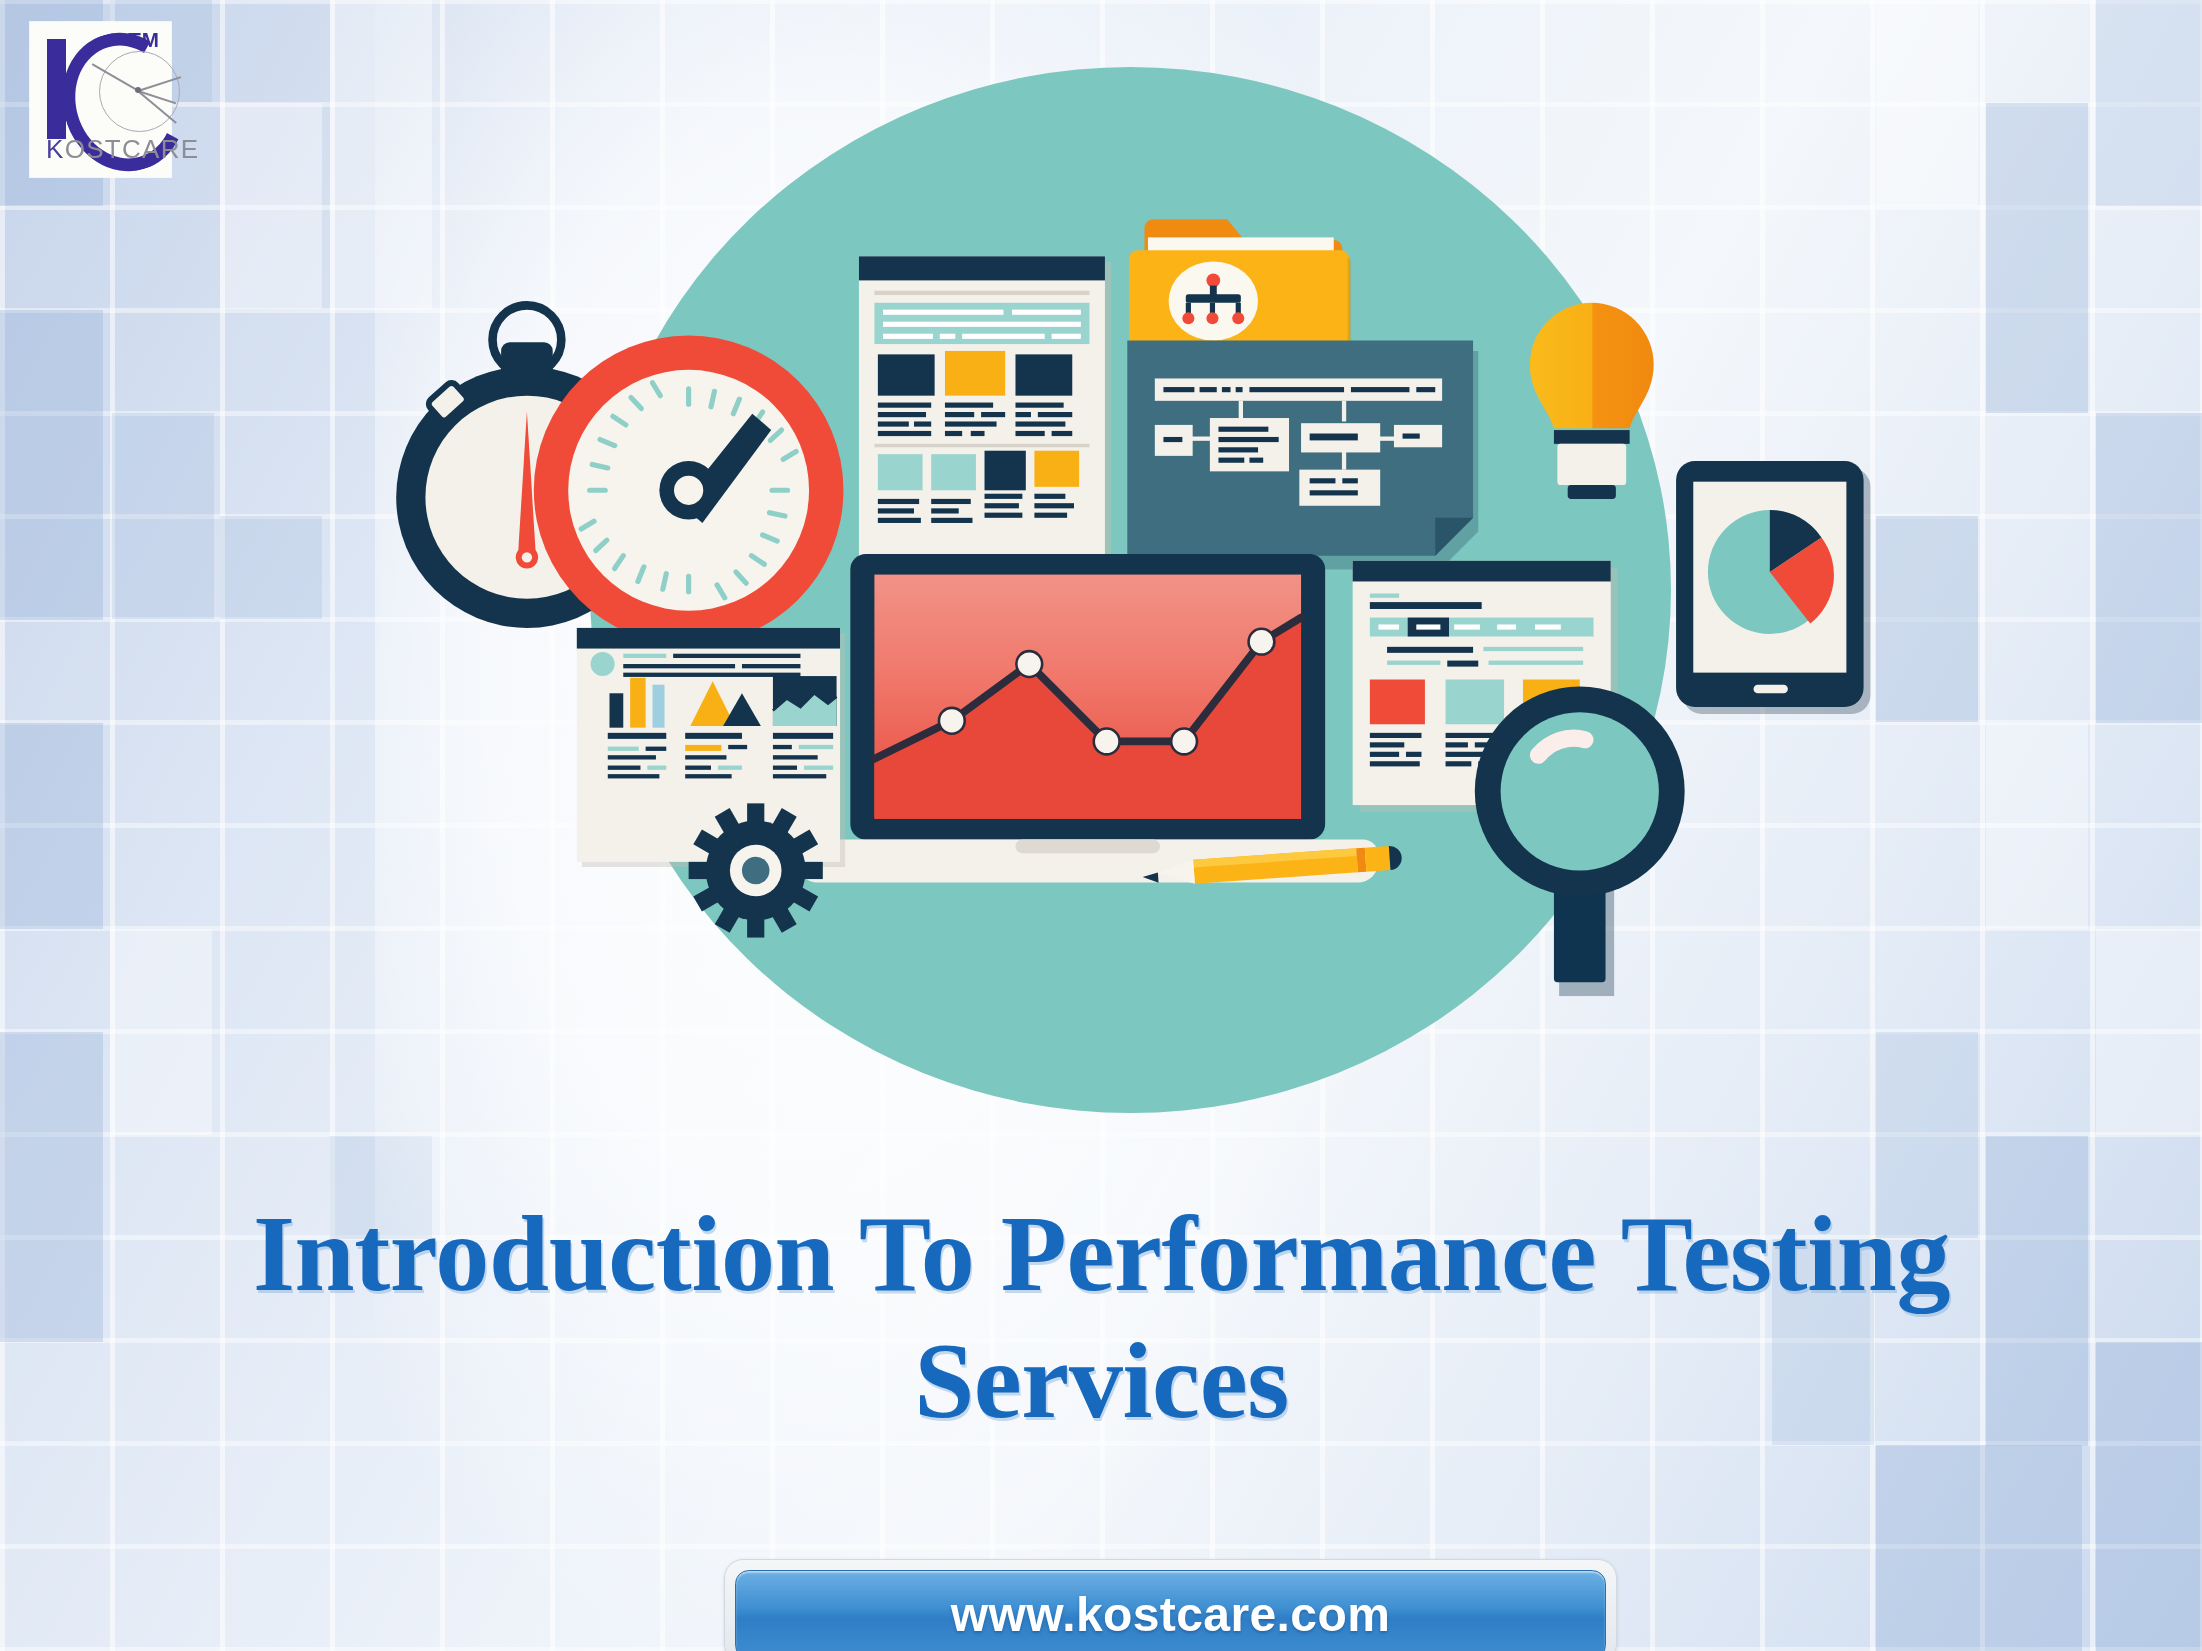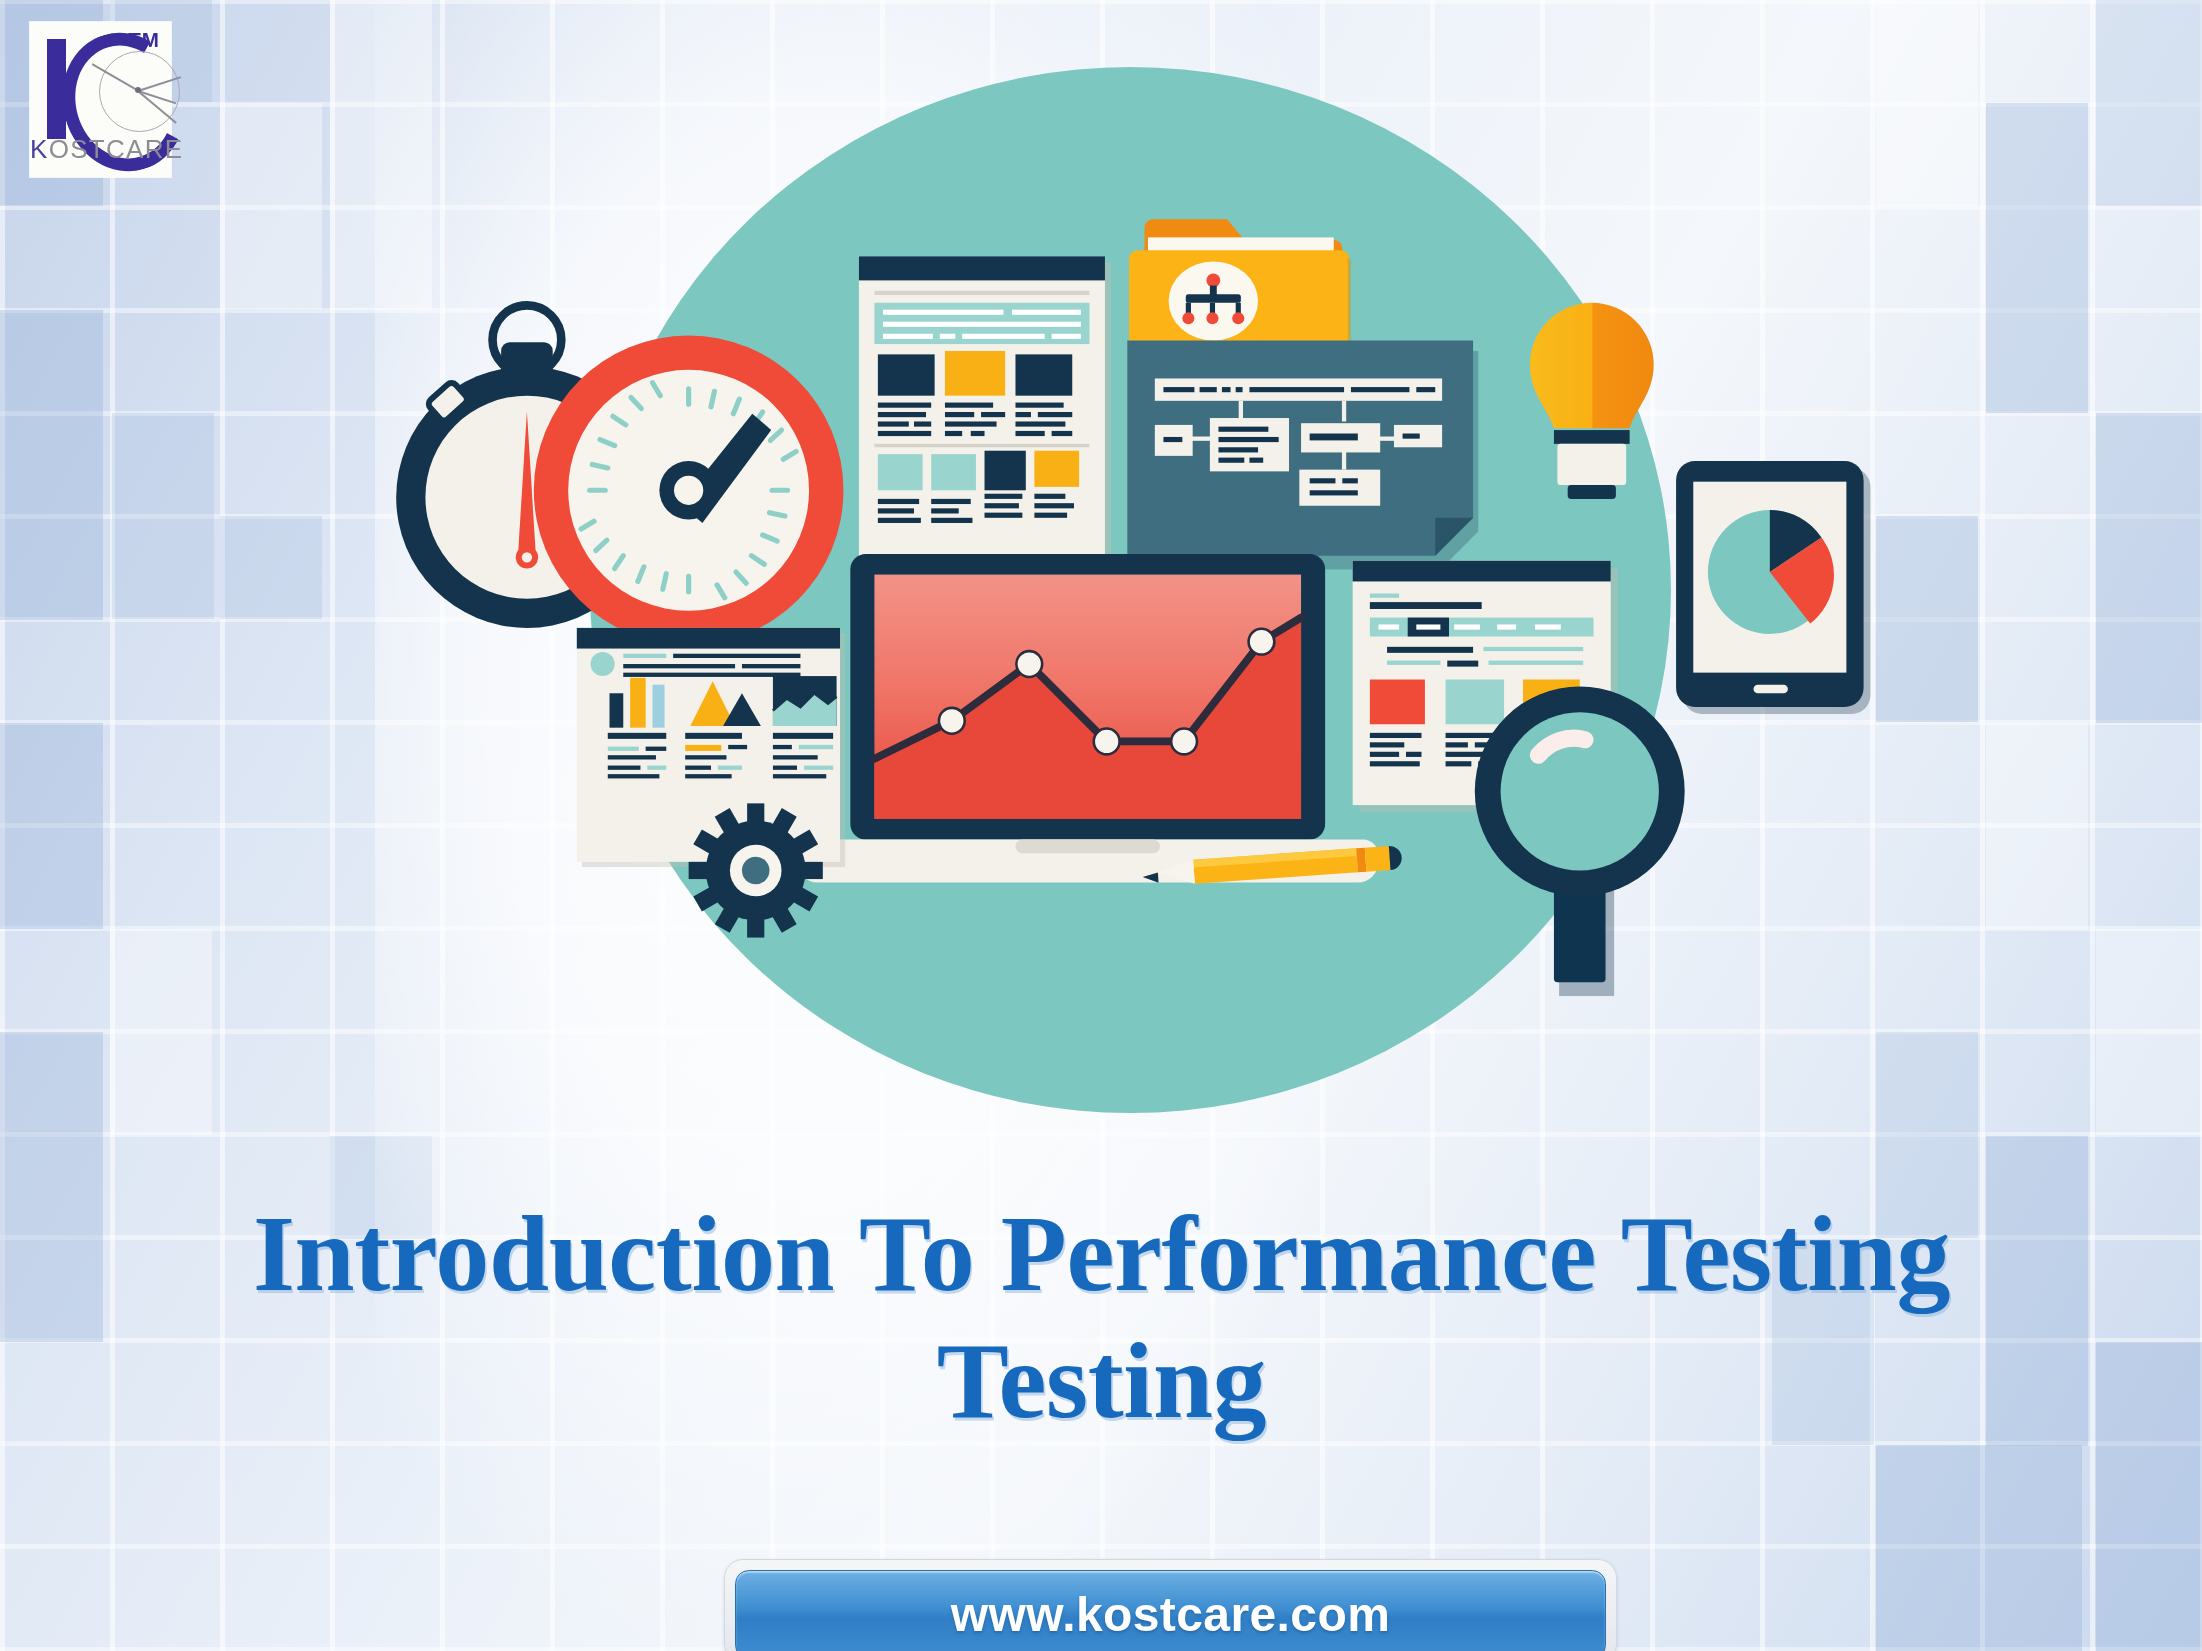--- a/index.html
+++ b/index.html
@@ -46,21 +46,21 @@
     position:absolute;left:69px;top:29px;width:79px;height:79px;
     border:1.7px solid #a9a9b4;border-radius:50%;background:transparent;
   }
   .logo-hand{position:absolute;background:#8e8e99;height:1.7px;transform-origin:left center;}
   .logo-hub{position:absolute;left:105px;top:65px;width:6px;height:6px;border-radius:50%;background:#6f6f7c;}
   .logo-tm{
     position:absolute;right:11.2px;top:8.6px;font-size:20.6px;font-weight:bold;
     color:#3b2c9b;letter-spacing:0.9px;line-height:1;
   }
   .logo-name{
-    position:absolute;left:0;right:0;bottom:12px;text-align:center;
+    position:absolute;left:16px;right:0;bottom:12px;text-align:center;
     font-size:26px;letter-spacing:1.3px;color:#8d8d95;font-weight:400;
   }
   .logo-name b{color:#4b3f9e;font-weight:400;}
 
   
   .hero{position:absolute;left:0;top:0;width:2203px;height:1187px;}
   .teal-circle{
     position:absolute;left:590px;top:67px;width:1081px;height:1046px;
     background:#7cc7bf;border-radius:50%;
   }
@@ -498,21 +498,21 @@
             <path d="M1616 1000 a14 14 0 0 1 0 28 z" fill="#13344c"></path>
           </g>
         </g>
 
       </svg>
     </div>
   </div>
 
   <div class="title">
     <span>Introduction To Performance Testing</span>
-    <span class="l2">Testing</span>
+    <span class="l2">Services</span>
   </div>
 
   <div class="url-frame">
     <div class="url-btn">
       <span>www.kostcare.com</span>
     </div>
   </div>
 
 </div>
 

